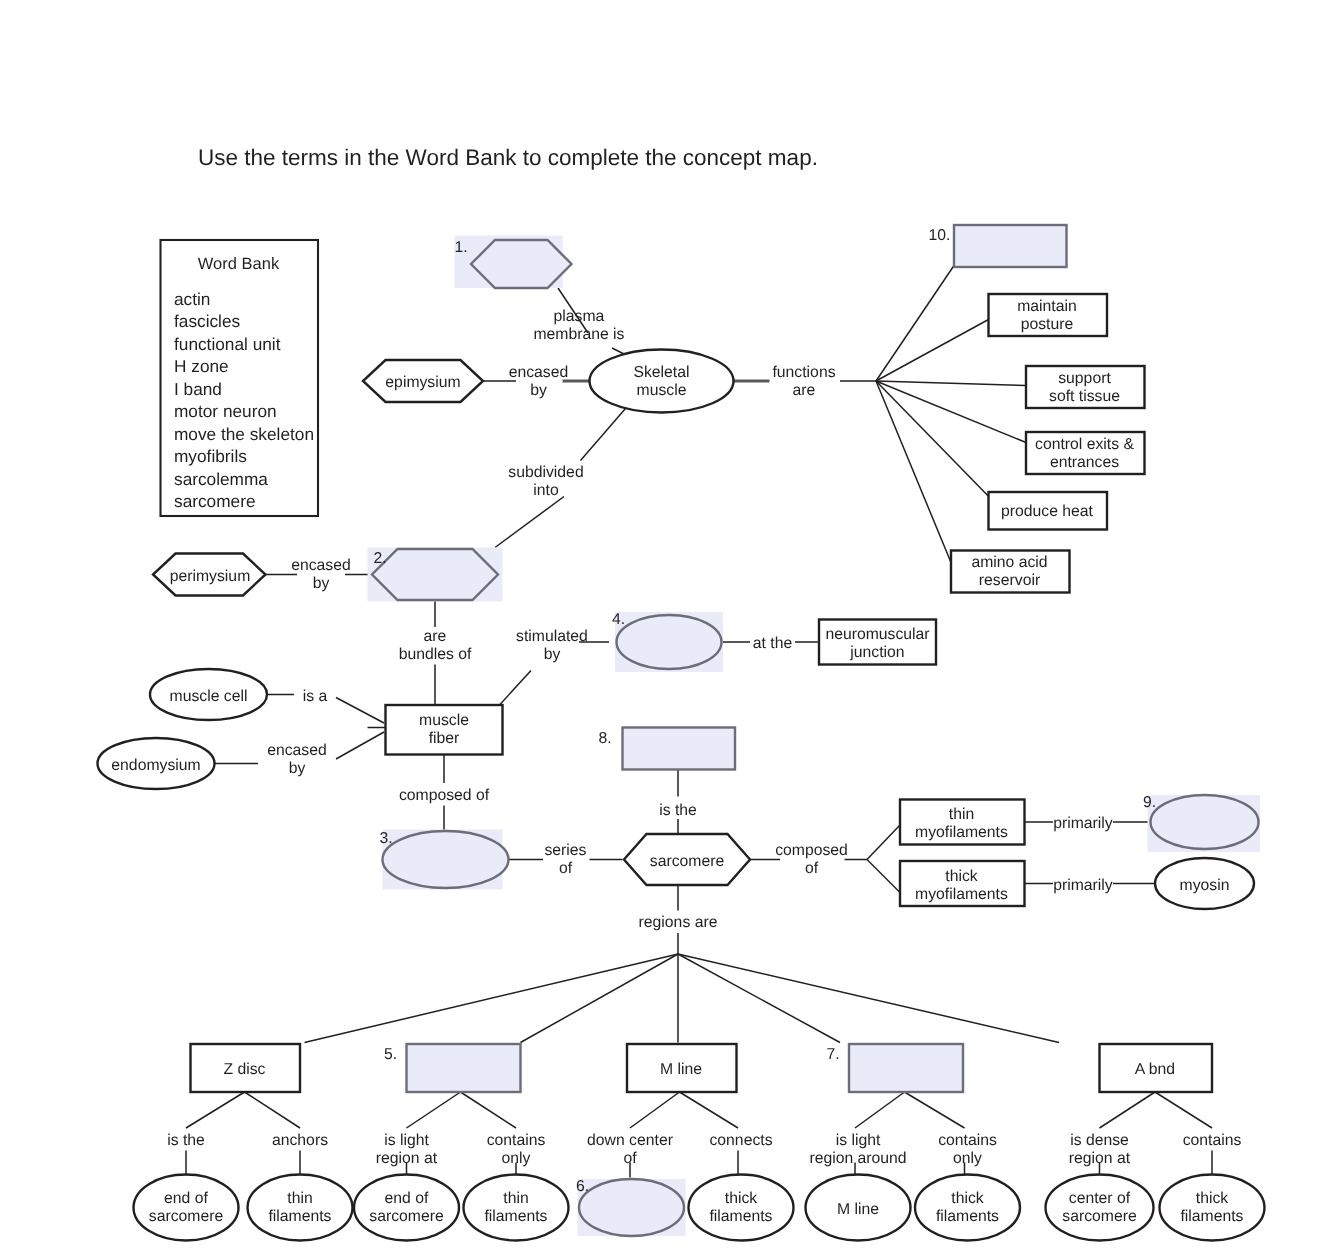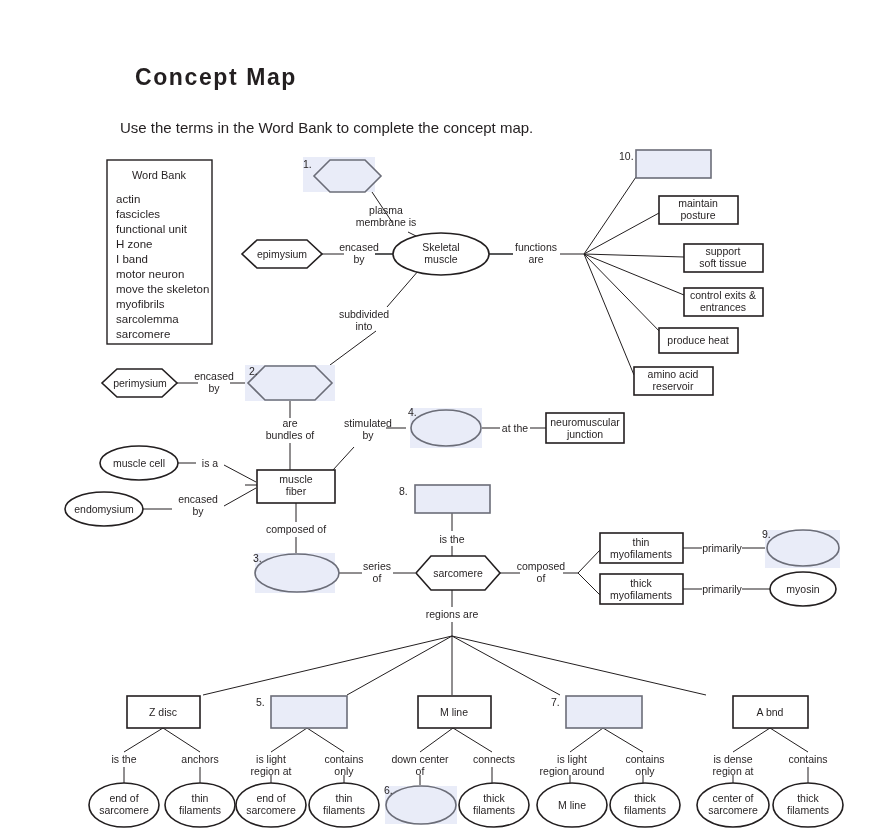--- a/index.html
+++ b/index.html
@@ -11,43 +11,42 @@
     overflow:hidden;
     position:relative;
   }
   #page{position:relative;width:895px;height:835px;}
   .title{
     position:absolute;left:135px;top:64px;
     font-size:23px;font-weight:bold;letter-spacing:1.6px;
     color:#231f20;
   }
   .subtitle{
-    position:absolute;left:120px;top:97px;
-    font-size:15px;color:#231f20;margin-top:22px;
+    position:absolute;left:132px;top:97px;
+    font-size:15px;color:#231f20;
   }
   svg.map{position:absolute;left:0;top:0;width:895px;height:835px;}
   svg.map text{font-family:"Liberation Sans", sans-serif;fill:#231f20;}
   .lbl{font-size:10.5px;}
   .nodetxt{font-size:10.5px;}
   .num{font-size:10.5px;}
   .wbtitle{font-size:11px;}
   .wbitem{font-size:11.5px;}
   .edge{stroke:#231f20;stroke-width:1;fill:none;}
   .edge-thick{stroke:#58595b;stroke-width:2;fill:none;}
   .shape{fill:#ffffff;stroke:#231f20;stroke-width:1.6;}
   .shape-blank{fill:#e9ecf8;stroke:#6b6d78;stroke-width:1.6;}
   .hl{fill:#e9ecf8;}
   .wbbox{fill:#ffffff;stroke:#231f20;stroke-width:1.4;}
 </style>
 </head>
 <body>
 
 <div id="page">
 
-  <div class="title">Concept Map</div>
   <div class="subtitle">Use the terms in the Word Bank to complete the concept map.</div>
 
   <svg class="map" viewBox="0 0 895 835">
 
     <g>
       <rect class="wbbox" x="107" y="160" width="105" height="184"></rect>
       <text class="wbtitle" x="159" y="179" text-anchor="middle">Word Bank</text>
       <text class="wbitem" x="116" y="203">actin</text>
       <text class="wbitem" x="116" y="218">fascicles</text>
       <text class="wbitem" x="116" y="233">functional unit</text>

